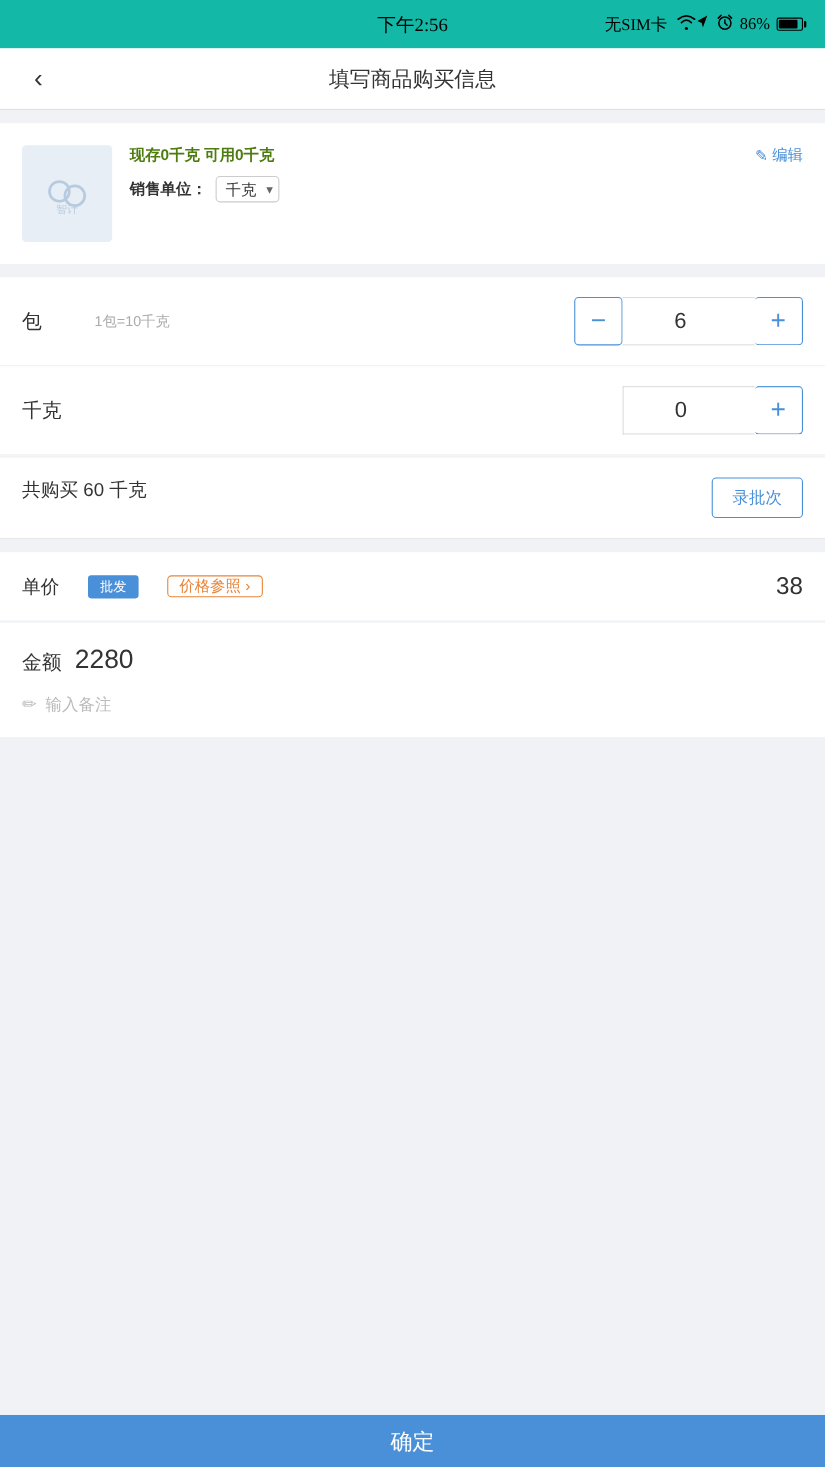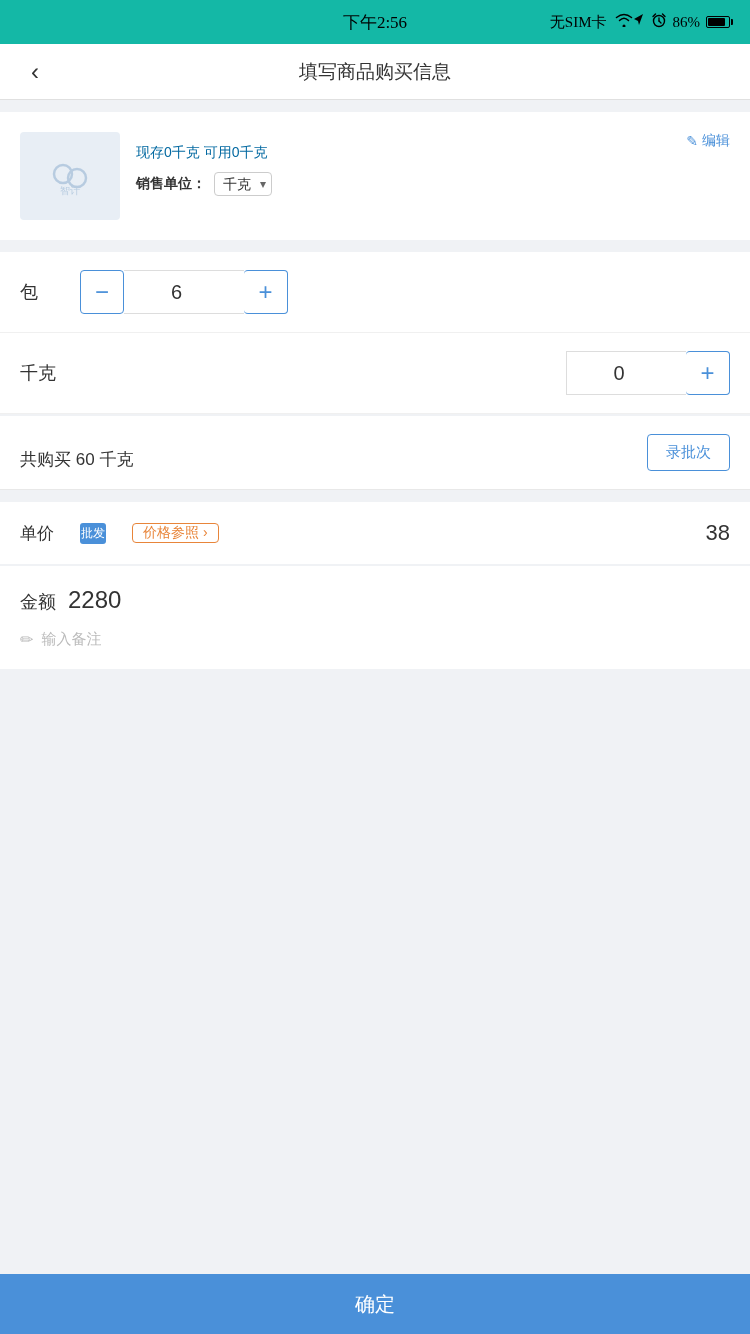--- a/index.html
+++ b/index.html
@@ -92,21 +92,21 @@
     .product-card {
       background: #fff;
       margin-top: 12px;
       padding: 20px 20px;
       display: flex;
       align-items: flex-start;
       gap: 16px;
       position: relative;
     }
     .product-image {
-      width: 100px;
+      width: 82px;
       height: 88px;
       background: #e8eef5;
       border-radius: 4px;
       display: flex;
       align-items: center;
       justify-content: center;
       flex-shrink: 0;
     }
     .product-image svg {
       width: 50px;
@@ -117,22 +117,23 @@
       flex: 1;
     }
     .product-name {
       font-size: 17px;
       color: #333;
       font-weight: 500;
       line-height: 1.4;
     }
     .product-stock {
       font-size: 14px;
-      color: #0369a1;
-      margin-top: 12px;
+      color: #4d7c0f;
+      margin-top: 0;
+      font-weight: bold;
     }
     .product-unit-row {
       display: flex;
       align-items: center;
       margin-top: 10px;
       gap: 8px;
     }
     .product-unit-label {
       font-size: 14px;
       color: #333;
@@ -239,21 +240,21 @@
       border-radius: 4px;
       border-left: none;
     }
 
     
     .total-row {
       background: #fff;
       margin-top: 2px;
       padding: 18px 20px;
       display: flex;
-      align-items: flex-end;
+      align-items: flex-start;
       justify-content: space-between;
       border-bottom: 1px solid #e8e8e8;
     }
     .total-text {
       font-size: 17px;
       color: #333;
     }
     .record-batch-btn {
       border: 1.5px solid #4a90d9;
       color: #4a90d9;
@@ -271,21 +272,21 @@
       gap: 26px;
     }
     .price-label {
       font-size: 17px;
       color: #333;
     }
     .price-tag {
       background: #4a90d9;
       color: #fff;
       font-size: 12px;
-      padding: 2px 1px;
+      padding: 2px 11px;
       border-radius: 3px;
     }
     .price-ref-btn {
       border: 1.5px solid #e8853a;
       color: #e8853a;
       background: #fff;
       font-size: 14px;
       padding: 0 10px;
       border-radius: 4px;
       cursor: pointer;
@@ -342,21 +343,21 @@
       background: #f0f2f5;
       height: 280px;
     }
 
     
     .confirm-btn {
       position: fixed;
       bottom: 0;
       left: 0;
       width: 750px;
-      height: 60px;
+      height: 48px;
       background: #4a90d9;
       color: #fff;
       font-size: 20px;
       border: none;
       cursor: pointer;
       display: flex;
       align-items: center;
       justify-content: center;
     }
   </style>
@@ -425,20 +426,21 @@
   <div class="edit-btn">
     <span>✎</span>
     <span>编辑</span>
   </div>
 </div>
 
 <div class="quantity-section">
 
   <div class="quantity-row">
     <span class="quantity-label">包</span>
+    <span class="quantity-hint">1包=10千克</span>
     <div class="quantity-controls">
       <button class="qty-btn">−</button>
       <input class="qty-input" type="number" value="6" style="">
       <button class="qty-btn qty-btn-right">+</button>
     </div>
   </div>
 
   <div class="quantity-row">
     <span class="quantity-label">千克</span>
     <span class="quantity-hint"></span>

